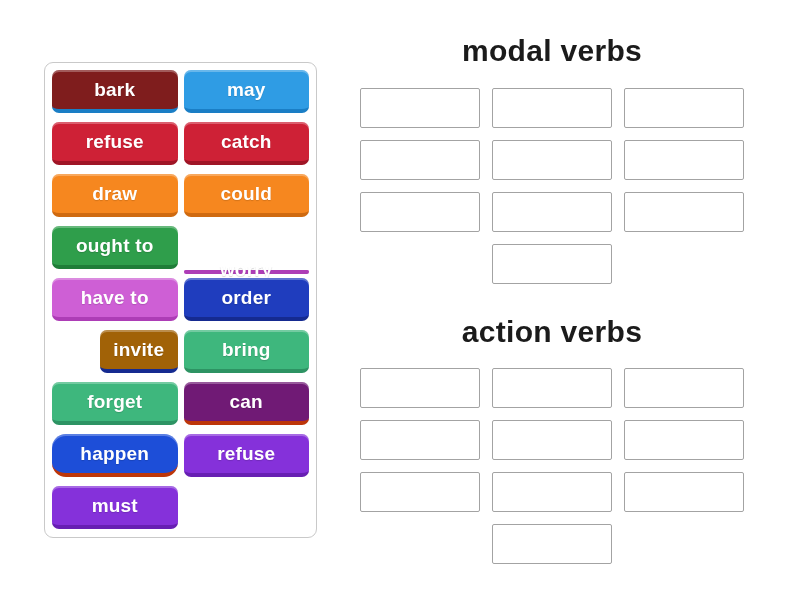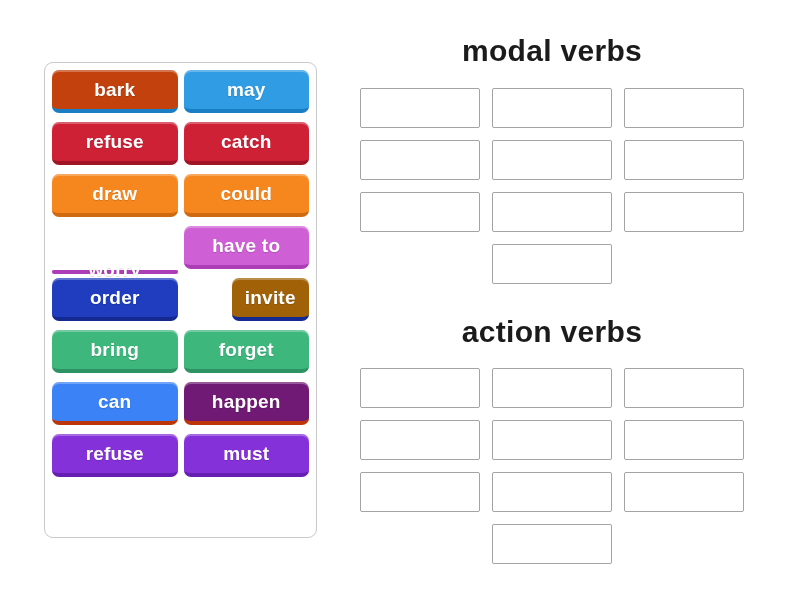--- a/index.html
+++ b/index.html
@@ -87,34 +87,35 @@
     border: 1px solid #a3a3a3;
     border-radius: 2px;
   }
 </style>
 </head>
 <body>
 
 <div>
 
   <div class="tile-panel" id="tile-panel">
-      <div class="tile" style="background: #c2410c; border-bottom-color: rgb(26, 126, 197);">bark</div>
+      <div class="tile" style="background: #7f1d1d; border-bottom-color: rgb(26, 126, 197);">bark</div>
       <div class="tile" style="background: rgb(47, 156, 228); border-bottom-color: rgb(26, 126, 197);">may</div>
       <div class="tile" style="background: rgb(206, 33, 54); border-bottom-color: rgb(159, 21, 38);">refuse</div>
       <div class="tile" style="background: rgb(206, 33, 54); border-bottom-color: rgb(159, 21, 38);">catch</div>
       <div class="tile" style="background: rgb(246, 135, 31); border-bottom-color: rgb(207, 106, 16);">draw</div>
       <div class="tile" style="background: rgb(246, 135, 31); border-bottom-color: rgb(207, 106, 16);">could</div>
+      <div class="tile" style="background: rgb(47, 158, 75); border-bottom-color: rgb(31, 125, 56);">ought to</div>
       <div class="tile" style="background: rgb(206, 95, 213); border-bottom-color: rgb(173, 61, 182); margin-top: 44px;">worry</div>
       <div class="tile" style="background: rgb(206, 95, 213); border-bottom-color: rgb(173, 61, 182);">have to</div>
       <div class="tile" style="background: rgb(31, 61, 190); border-bottom-color: rgb(21, 42, 144);">order</div>
       <div class="tile" style="background: #a16207; border-bottom-color: rgb(21, 42, 144); margin-left: 48px;">invite</div>
       <div class="tile" style="background: rgb(62, 183, 125); border-bottom-color: rgb(45, 147, 99);">bring</div>
       <div class="tile" style="background: rgb(62, 183, 125); border-bottom-color: rgb(45, 147, 99);">forget</div>
-      <div class="tile" style="background: #3b82f6; border-bottom-color: rgb(189, 54, 10);">can</div>
-      <div class="tile" style="background: #701a75; border-bottom-color: rgb(189, 54, 10);">happen</div>
+      <div class="tile" style="background: #701a75; border-bottom-color: rgb(189, 54, 10);">can</div>
+      <div class="tile" style="background: #1d4ed8; border-bottom-color: rgb(189, 54, 10); border-radius: 14px;">happen</div>
       <div class="tile" style="background: rgb(133, 49, 218); border-bottom-color: rgb(103, 31, 179);">refuse</div>
       <div class="tile" style="background: rgb(133, 49, 218); border-bottom-color: rgb(103, 31, 179);">must</div>
     </div>
 
   <h2 class="group-title" id="modal-title">modal verbs</h2>
 
   <div class="slot-grid" id="modal-slots">
       <div class="slot"></div>
       <div class="slot"></div>
       <div class="slot"></div>

